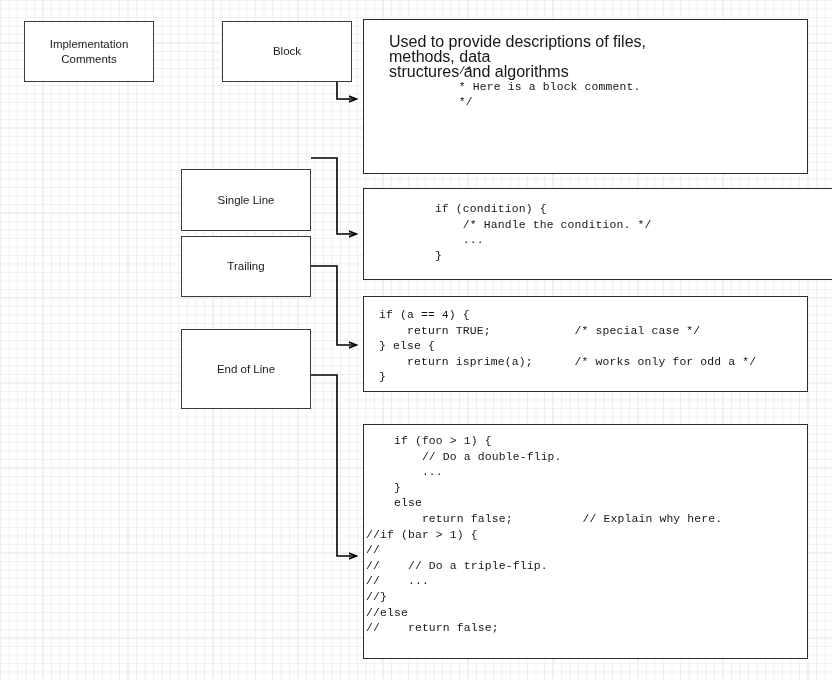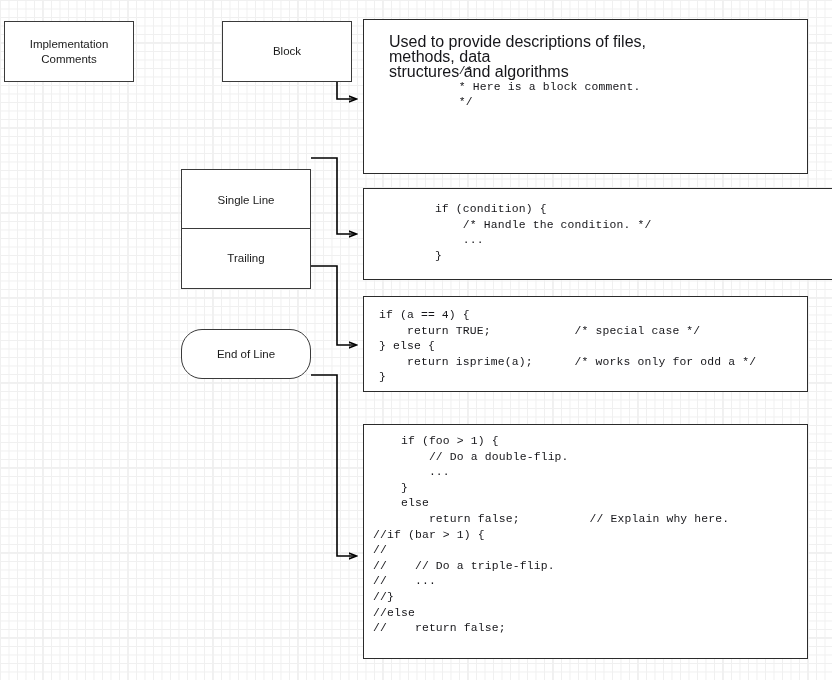--- a/index.html
+++ b/index.html
@@ -108,38 +108,38 @@
 
     <path d="M 311 51 L 337 51 L 337 99 L 356 99" marker-end="url(#arrow)"></path>
 
     <path d="M 311 158 L 337 158 L 337 234 L 356 234" marker-end="url(#arrow)"></path>
 
     <path d="M 311 266 L 337 266 L 337 345 L 356 345" marker-end="url(#arrow)"></path>
 
     <path d="M 311 375 L 337 375 L 337 556 L 356 556" marker-end="url(#arrow)"></path>
   </svg>
 
-  <div class="node" style="left:4px; top:21px; width:130px; height:61px;">
+  <div class="node" style="left:24px; top:21px; width:130px; height:61px;">
     <span class="node-label">Implementation
 Comments</span>
   </div>
 
   <div class="node" style="left:181px; top:21px; width:130px; height:61px;margin-left:41px;">
     <span class="node-label">Block</span>
   </div>
 
   <div class="node" style="left:181px; top:127px; width:130px; height:62px;margin-top:42px;">
     <span class="node-label">Single Line</span>
   </div>
 
-  <div class="node" style="left:181px; top:228px; width:130px; height:61px;align-items:center;">
+  <div class="node" style="left:181px; top:236px; width:130px; height:61px;align-items:center;">
     <span class="node-label">Trailing</span>
   </div>
 
-  <div class="node" style="left:181px; top:329px; width:130px; height:50px;border-radius:21px;">
+  <div class="node" style="left:181px; top:329px; width:130px; height:80px;">
     <span class="node-label">End of Line</span>
   </div>
 
   <div class="panel" style="left:363px; top:19px; width:445px; height:155px;">
     <div class="panel-desc">Used to provide descriptions of files, methods, data
 structures and algorithms</div>
     <div class="panel-code" style="left:25px; top:44px;">          /*
           * Here is a block comment.
           */</div>
   </div>
@@ -153,21 +153,21 @@
 
   <div class="panel" style="left:363px; top:296px; width:445px; height:96px;">
     <div class="panel-code" style="left:15px; top:11px;">if (a == 4) {
     return TRUE;            /* special case */
 } else {
     return isprime(a);      /* works only for odd a */
 }</div>
   </div>
 
   <div class="panel" style="left:363px; top:424px; width:445px; height:235px;">
-    <div class="panel-code" style="left:9px; top:9px;">    if (foo &gt; 1) {
+    <div class="panel-code" style="left:2px; top:9px;">    if (foo &gt; 1) {
         // Do a double-flip.
         ...
     }
     else
         return false;          // Explain why here.
 //if (bar &gt; 1) {
 //
 //    // Do a triple-flip.
 //    ...
 //}

